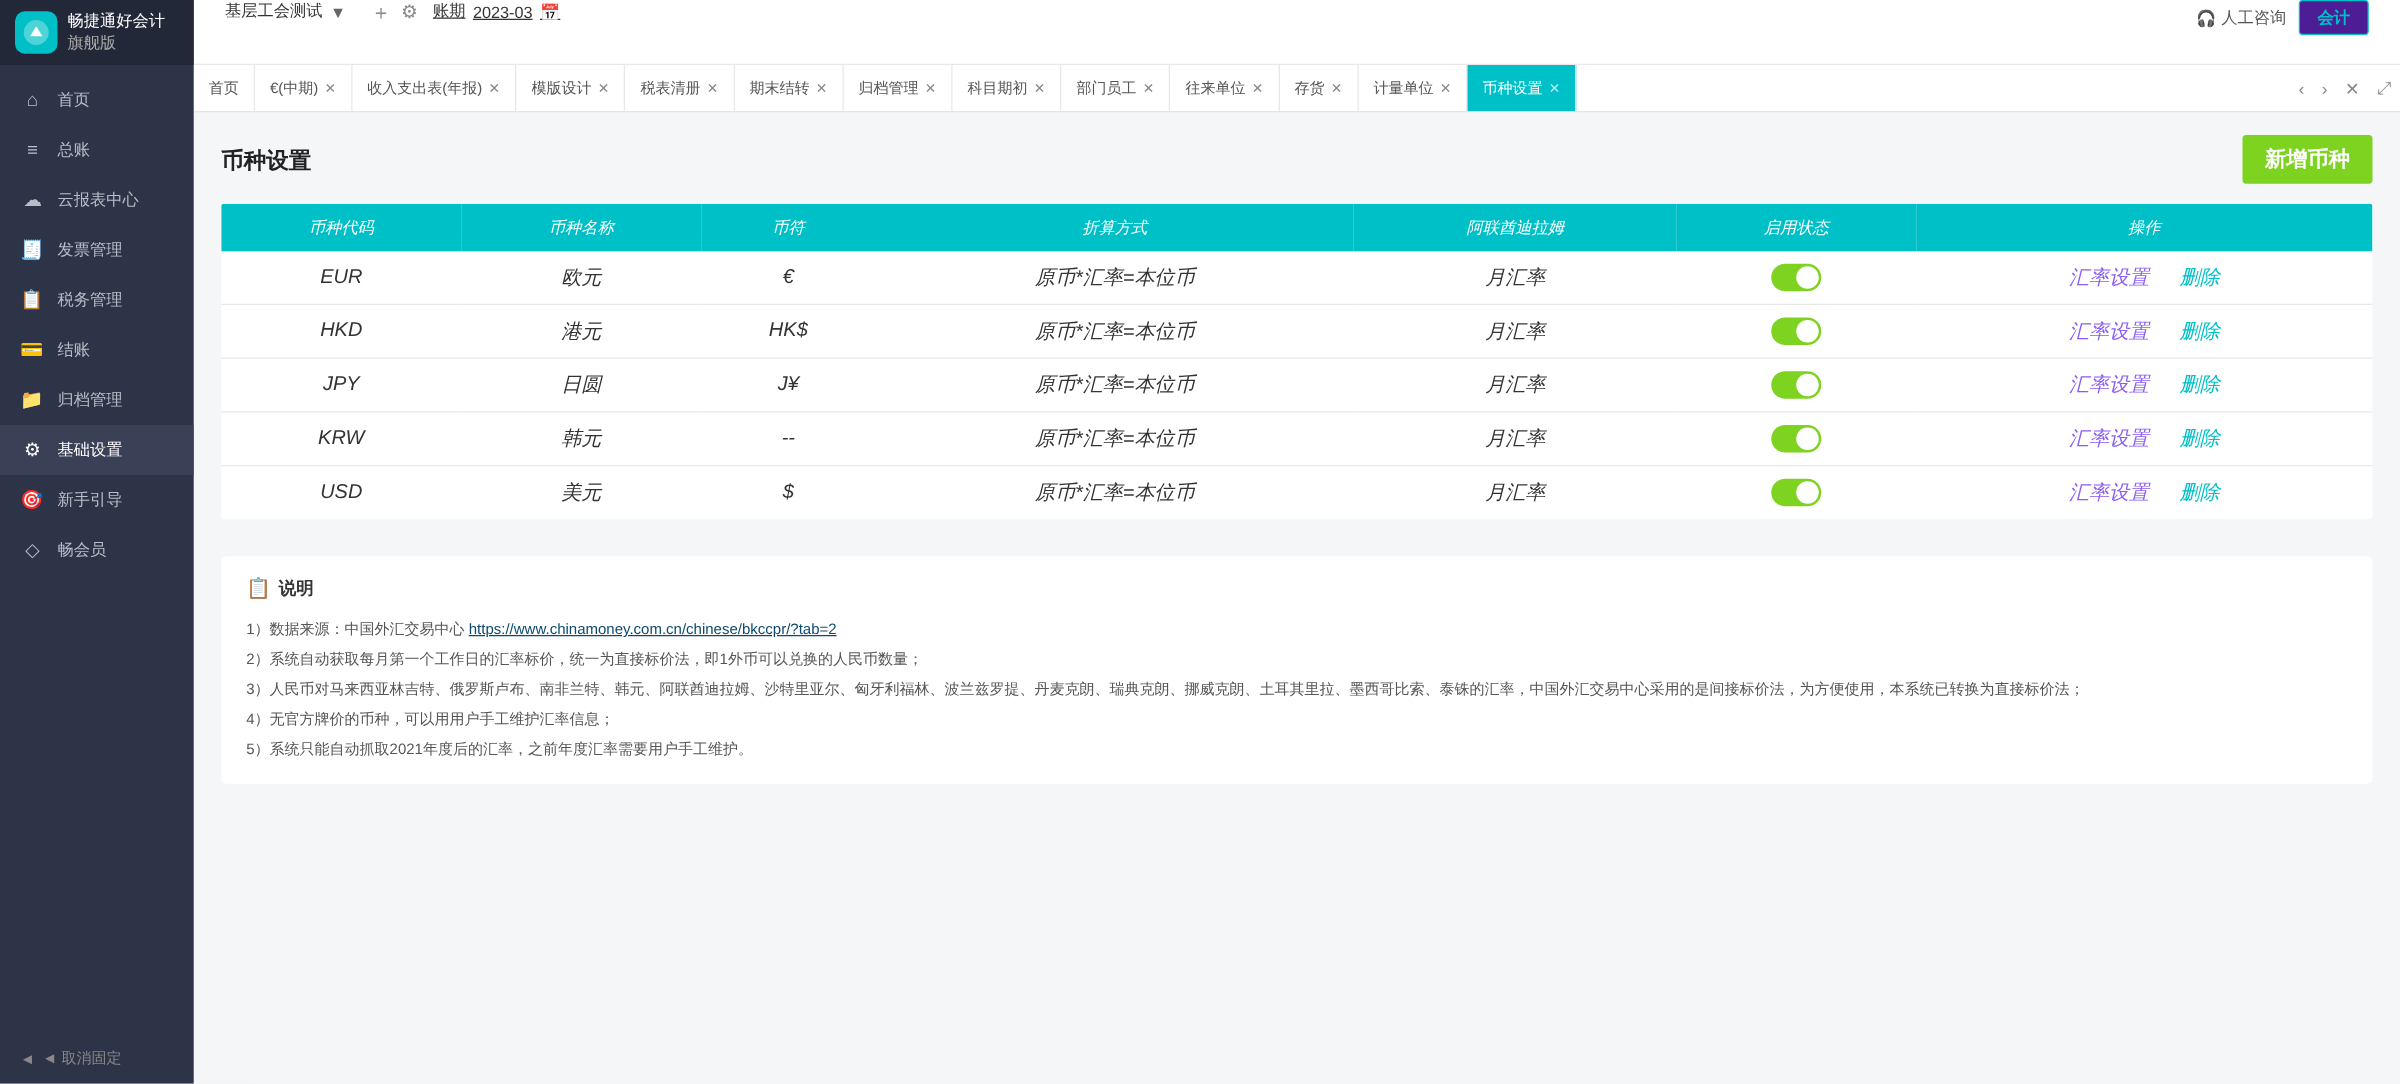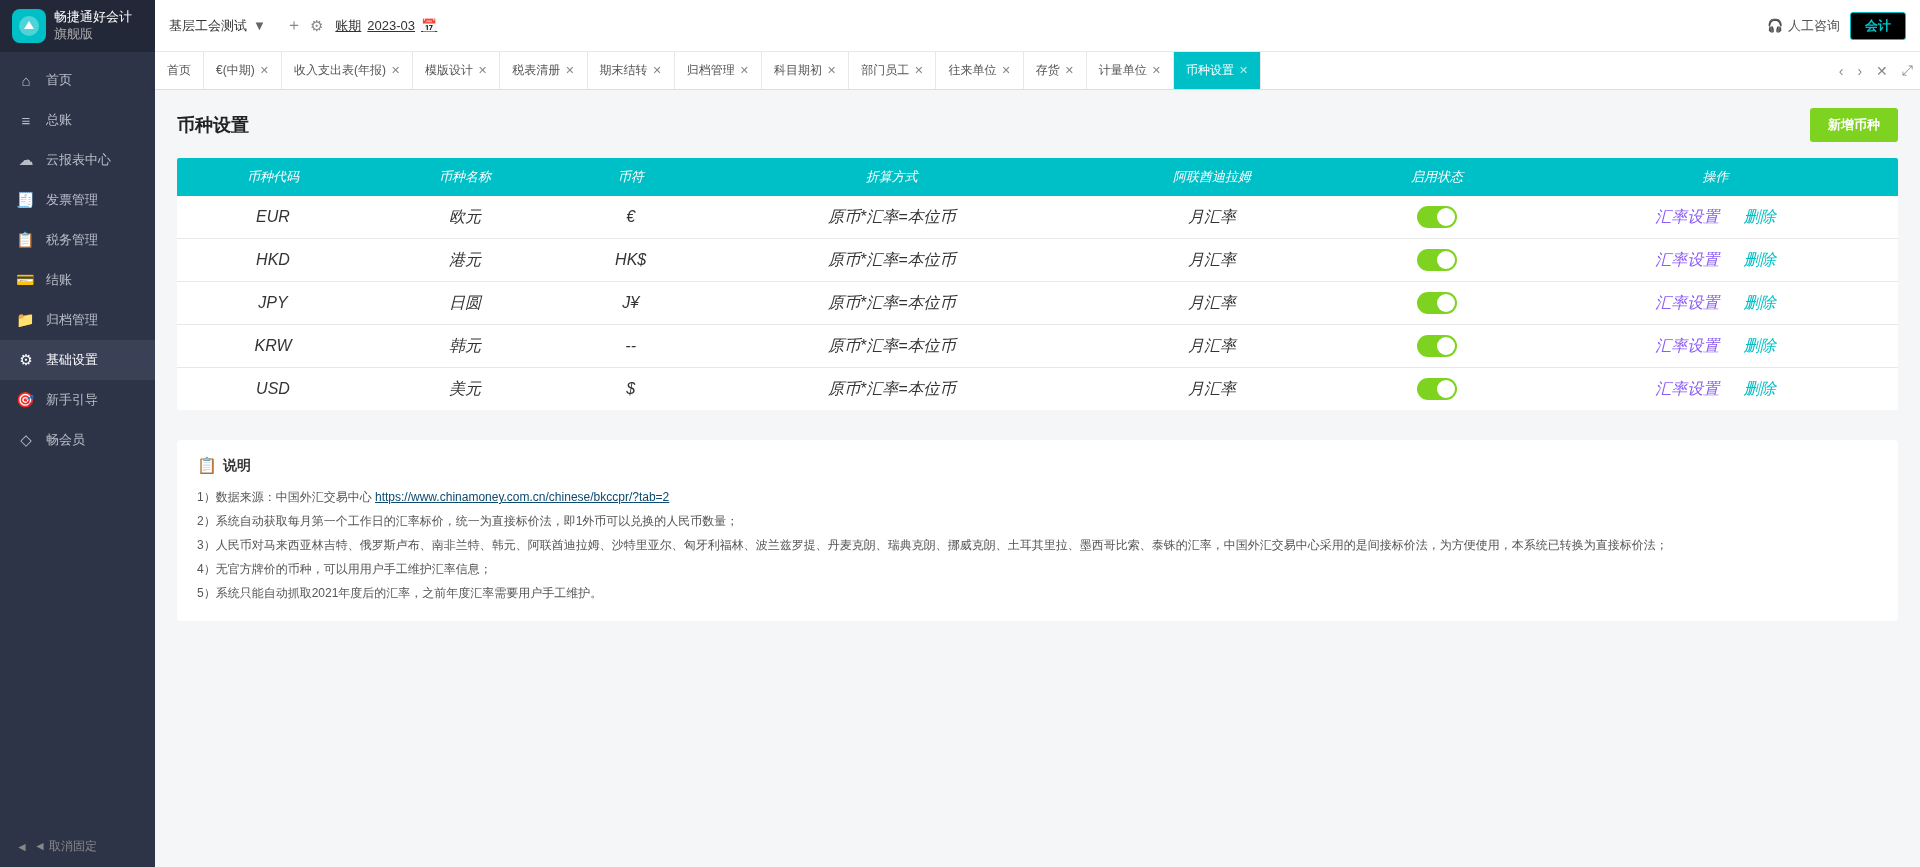--- a/index.html
+++ b/index.html
@@ -63,41 +63,41 @@
       display: flex;
       flex-direction: column;
       overflow: hidden;
     }
 
     
     .top-bar {
       background: #fff;
       height: 52px;
       display: flex;
-      align-items: center;
-      padding: 0 14px;
+      align-items: flex-start;
+      padding: 0 25px;
       border-bottom: 1px solid #e8e8e8;
       flex-shrink: 0;
     }
     .top-bar-company {
       display: flex;
       align-items: center;
       font-size: 13px;
       color: #333;
       margin-right: 10px;
     }
     .top-bar-dropdown { margin-left: 6px; color: #666; cursor: pointer; }
     .top-bar-add { margin-left: 10px; color: #888; cursor: pointer; font-size: 16px; }
     .top-bar-settings { margin-left: 8px; color: #888; cursor: pointer; font-size: 15px; }
     .top-bar-period { margin-left: 12px; font-size: 13px; color: #333; display: flex; align-items: center; gap: 6px; text-decoration: underline; }
     .top-bar-period-icon { color: #00c0c7; }
     .top-bar-right { margin-left: auto; display: flex; align-items: center; gap: 10px; }
     .top-bar-service { display: flex; align-items: center; color: #555; font-size: 13px; cursor: pointer; gap: 4px; }
     .top-bar-btn {
-      background: #000000;
+      background: #4c1d95;
       border: 1.5px solid #00c0c7;
       color: #00c0c7;
       padding: 4px 14px;
       border-radius: 3px;
       font-size: 13px;
       cursor: pointer;
       font-weight: bold;
     }
 
     
@@ -146,21 +146,21 @@
       justify-content: space-between;
       margin-bottom: 16px;
     }
     .page-title { font-size: 18px; font-weight: bold; color: #222; }
     .btn-new {
       background: #7ed321;
       color: #fff;
       border: none;
       padding: 8px 18px;
       border-radius: 3px;
-      font-size: 13px;
+      font-size: 17px;
       cursor: pointer;
       font-weight: bold;
     }
 
     
     .data-table {
       width: 100%;
       border-collapse: collapse;
       background: #fff;
       border-radius: 2px;

